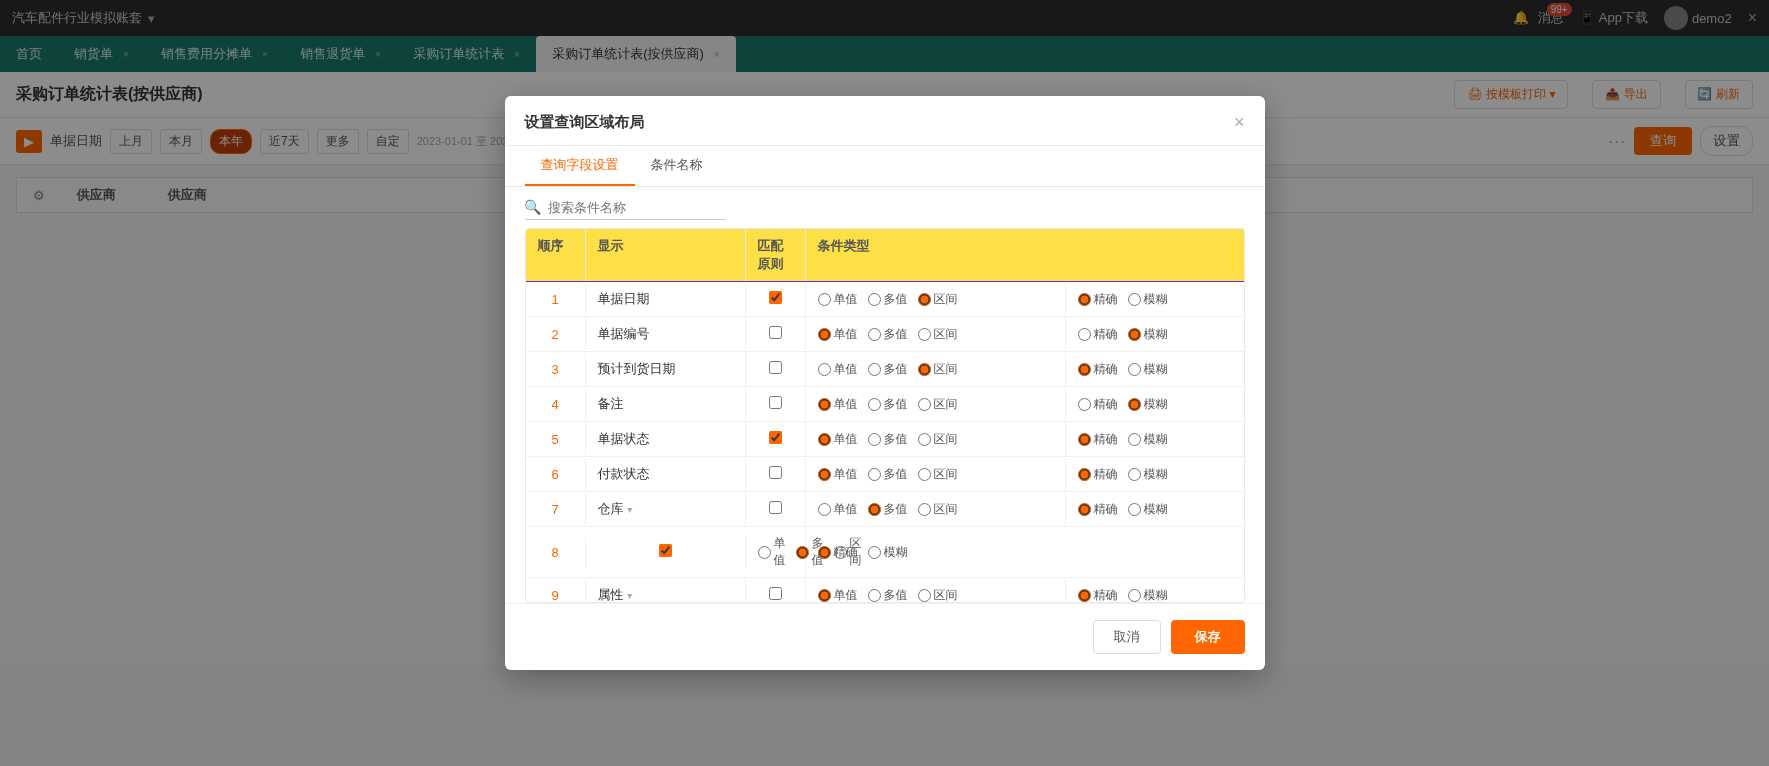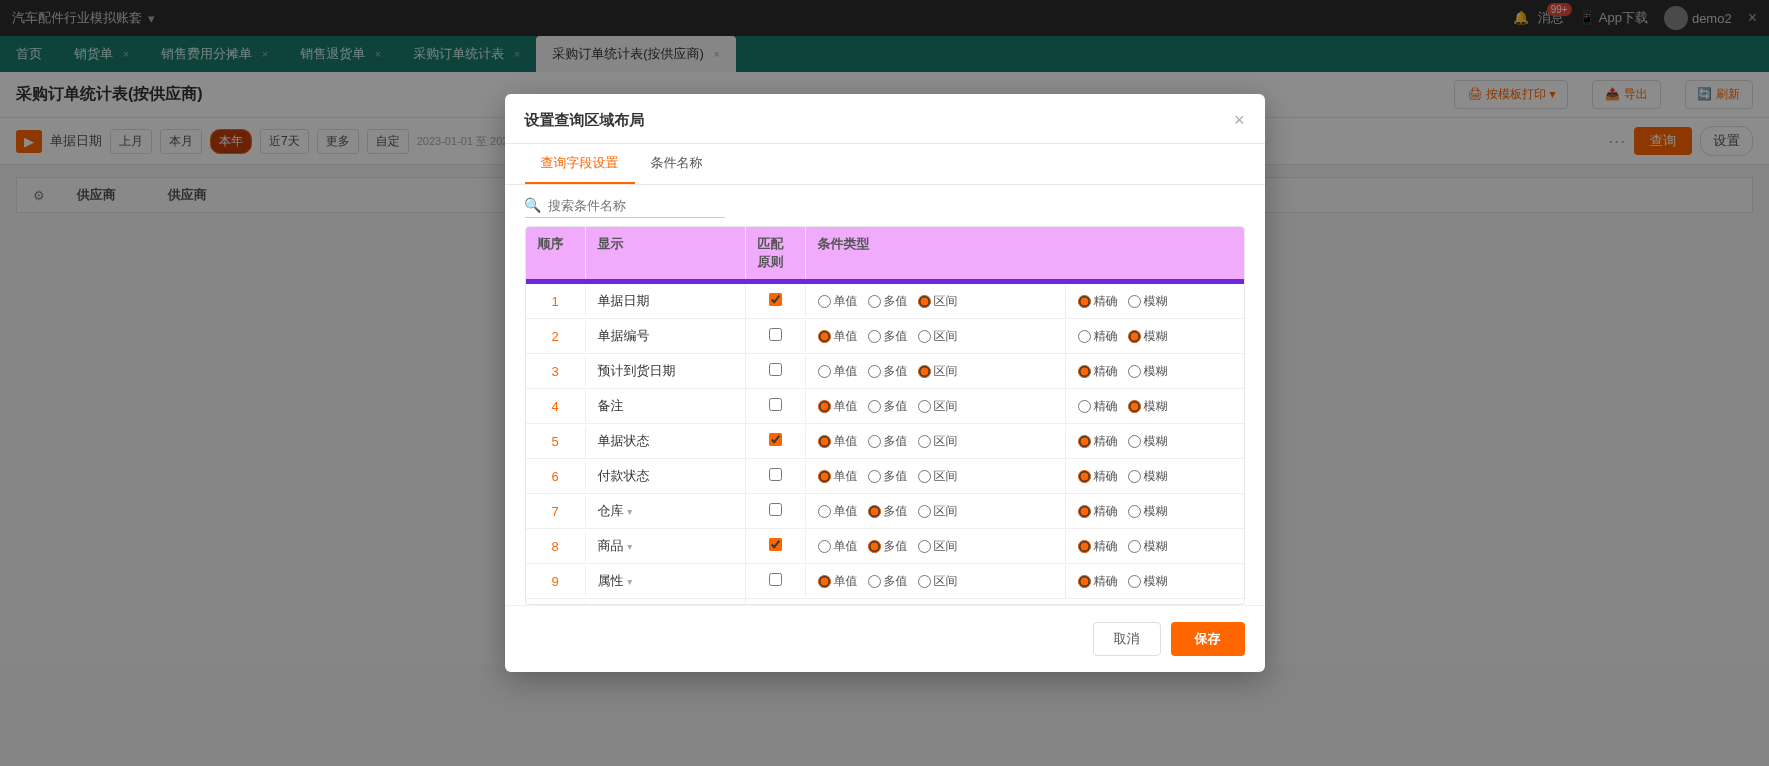--- a/index.html
+++ b/index.html
@@ -172,22 +172,22 @@
     
     .config-table {
       margin: 0 20px;
       border: 1px solid #e8e8e8;
       border-radius: 4px;
       overflow: hidden;
     }
     .config-table-header {
       display: grid;
       grid-template-columns: 60px 160px 60px 260px 200px;
-      background: #f0abfc;
-      border-bottom: 5px solid #6d28d9;
+      background: #fde047;
+      border-bottom: 1px solid #6d28d9;
     }
     .th {
       padding: 8px 12px;
       font-weight: bold;
       color: #555;
       font-size: 13px;
       border-right: 1px solid #e8e8e8;
     }
     .th:last-child { border-right: none; }
 
@@ -580,21 +580,20 @@
         <input type="radio" name="match_6" value="精确" checked="" style=""> 精确
       </label>
                 <label class="radio-item">
         <input type="radio" name="match_6" value="模糊" style=""> 模糊
       </label>
               </div>
       </div>
     </div>
           <div class="config-row">
       <div class="td td-num">8</div>
-      <div class="td">商品 <span style="color:#aaa; font-size:10px;">▾</span></div>
       <div class="td" style="text-align:center;">
         <input type="checkbox" checked="" style="accent-color: rgb(255, 102, 0);">
       </div>
       <div class="td">
         <div class="radio-group">
                 <label class="radio-item">
         <input type="radio" name="type_7" value="单值" style=""> 单值
       </label>
                 <label class="radio-item">
         <input type="radio" name="type_7" value="多值" checked="" style=""> 多值

